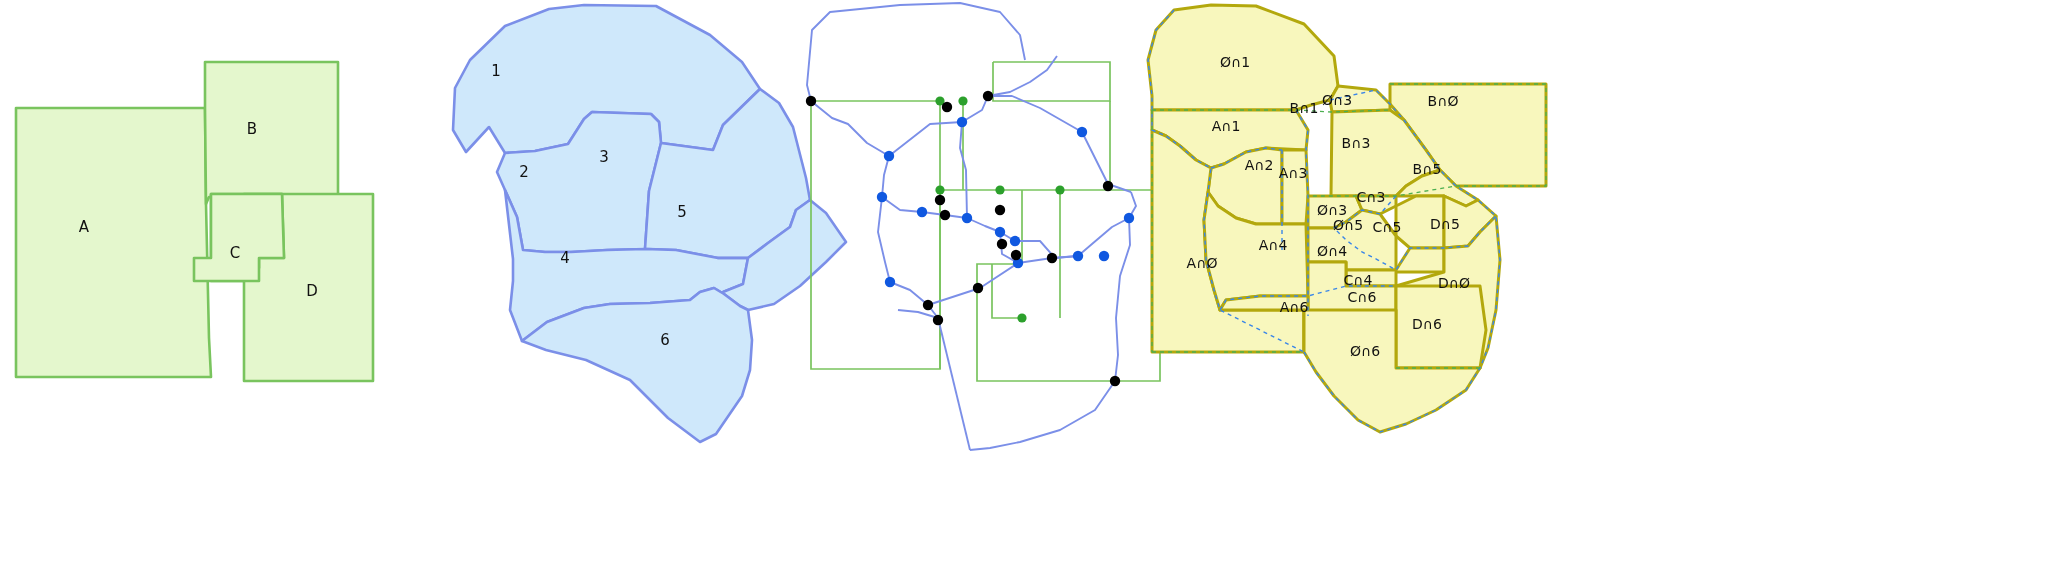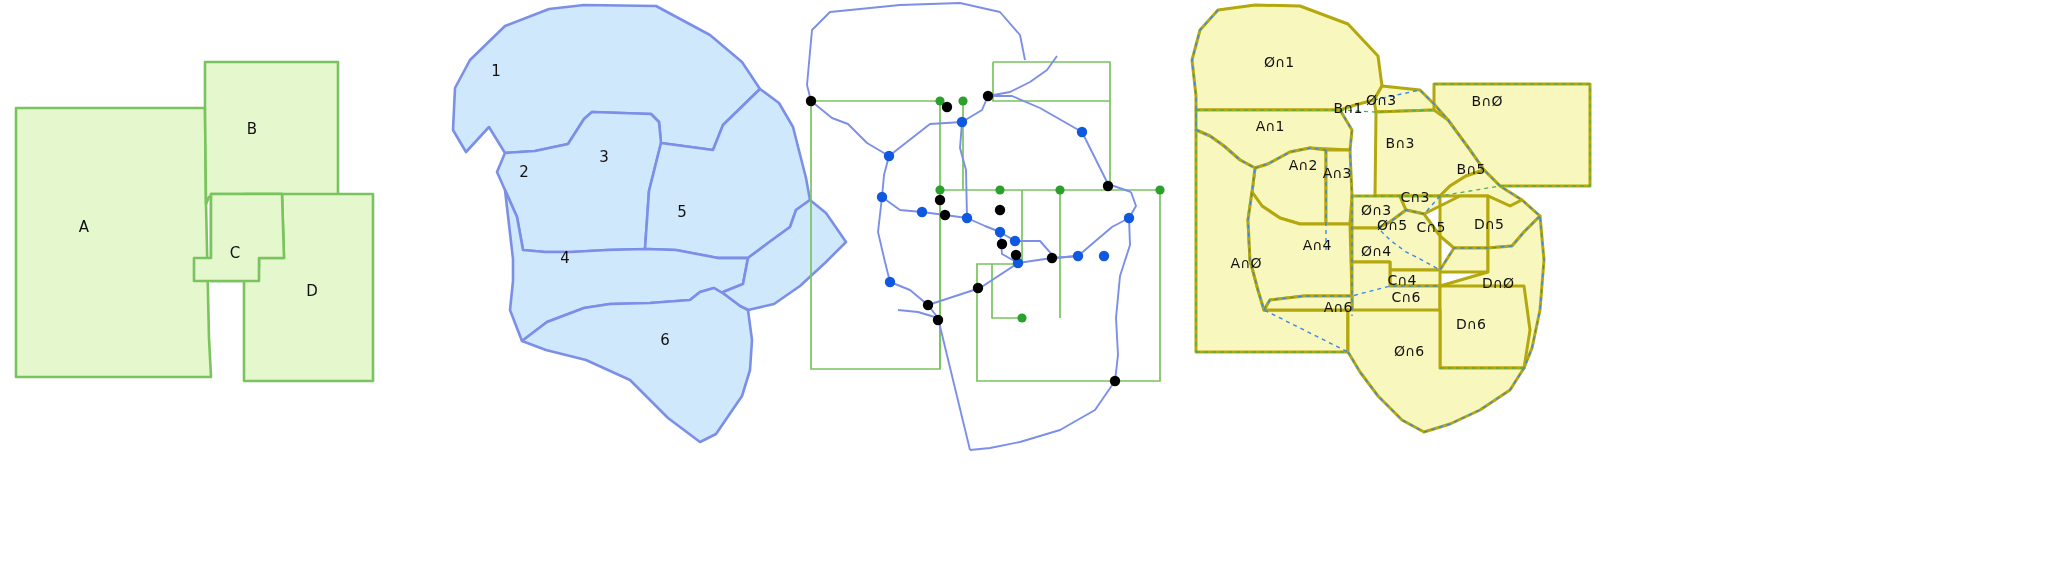--- a/index.html
+++ b/index.html
@@ -2,21 +2,21 @@
 <html><head>
 <meta charset="utf-8">
 <style>
   html,body{margin:0;padding:0;background:#ffffff;}
   body{width:2048px;height:584px;font-family:"DejaVu Sans","Liberation Sans",sans-serif;overflow:hidden;}
   #stage{position:relative;width:2048px;height:584px;background:#fff;}
   .panel{position:absolute;top:0;height:584px;}
   #panel-a{left:0;width:512px;}
   #panel-b{left:400px;width:400px;}
   #panel-c{left:780px;width:410px;}
-  #panel-d{left:1180px;width:868px;}
+  #panel-d{left:1136px;width:868px;}
   svg{display:block;overflow:visible;}
   .lbl{font-family:"DejaVu Sans","Liberation Sans",sans-serif;fill:#111111;}
   .lbl-green{font-size:15px;}
   .lbl-blue{font-size:15px;}
   .lbl-yellow{font-size:14px;}
 </style>
 </head>
 <body>
 
 <div id="stage">

